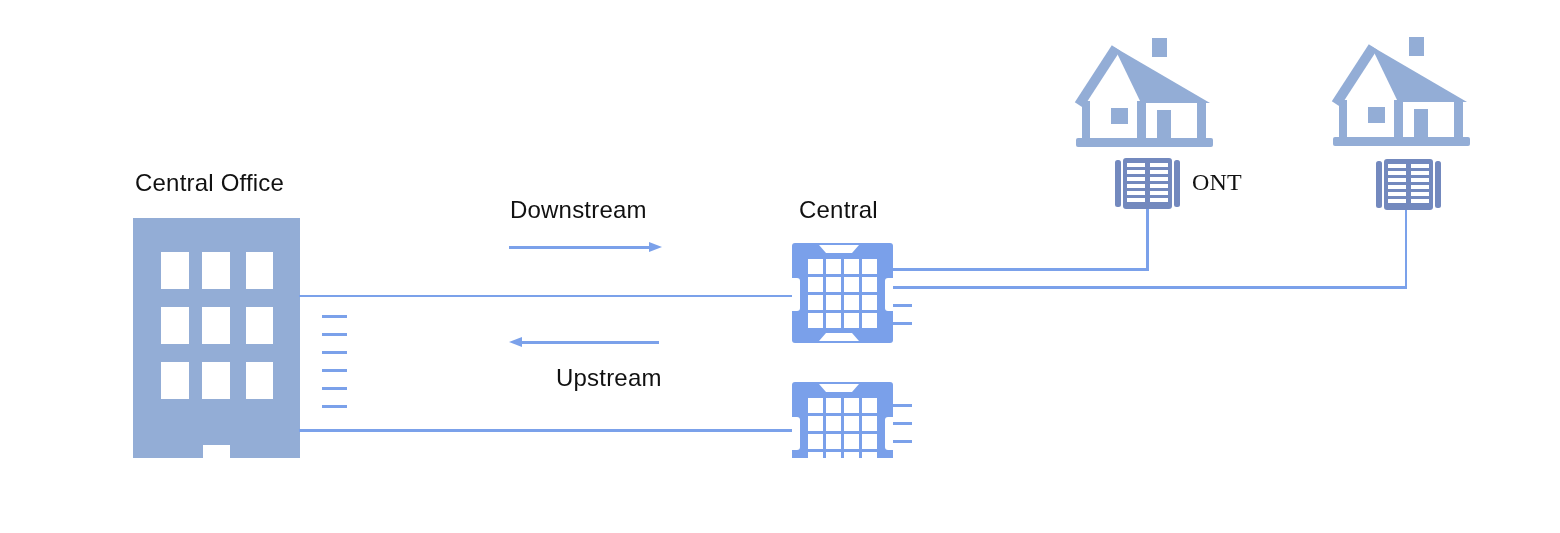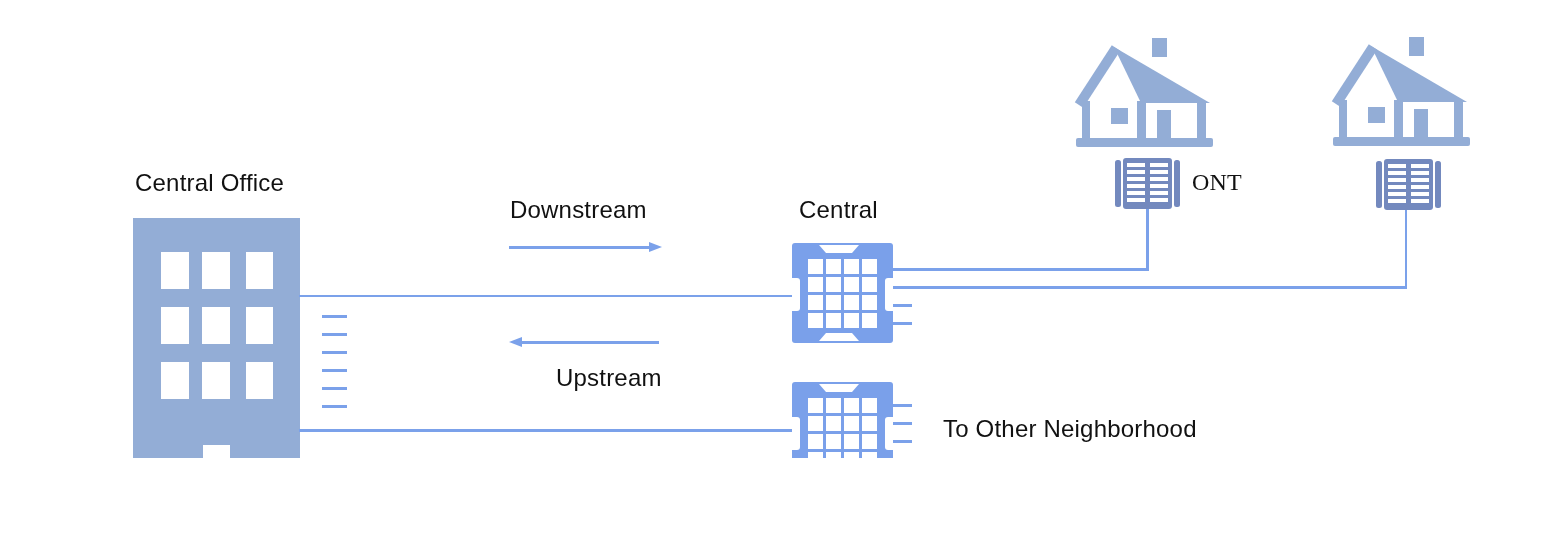--- a/index.html
+++ b/index.html
@@ -29,21 +29,20 @@
 </head>
 <body>
 
 <div class="canvas">
 
   <div class="lbl" style="left:135px;top:171px;">Central Office</div>
   <div class="lbl" style="left:510px;top:198px;text-align:center;">Downstream</div>
   <div class="lbl" style="left:532px;top:366px;margin-left:24px;">Upstream</div>
   <div class="lbl" style="left:799px;top:198px;">Central</div>
   <div class="lbl" style="left:1192px;top:170px;font-family:Liberation Serif, serif;">ONT</div>
-  <div class="lbl" style="left:943px;top:417px;">To Other Neighborhood</div>
 
   <svg class="icon" style="left:98px;top:218px;" width="234" height="280" viewBox="0 0 234 280">
     <rect class="f-node" x="35" y="0" width="167" height="269"></rect>
     <g>
       <rect class="f-bg" x="63" y="34" width="28" height="37"></rect>
       <rect class="f-bg" x="104" y="34" width="28" height="37"></rect>
       <rect class="f-bg" x="148" y="34" width="27" height="37"></rect>
       <rect class="f-bg" x="63" y="89" width="28" height="37"></rect>
       <rect class="f-bg" x="104" y="89" width="28" height="37"></rect>
       <rect class="f-bg" x="148" y="89" width="27" height="37"></rect>

